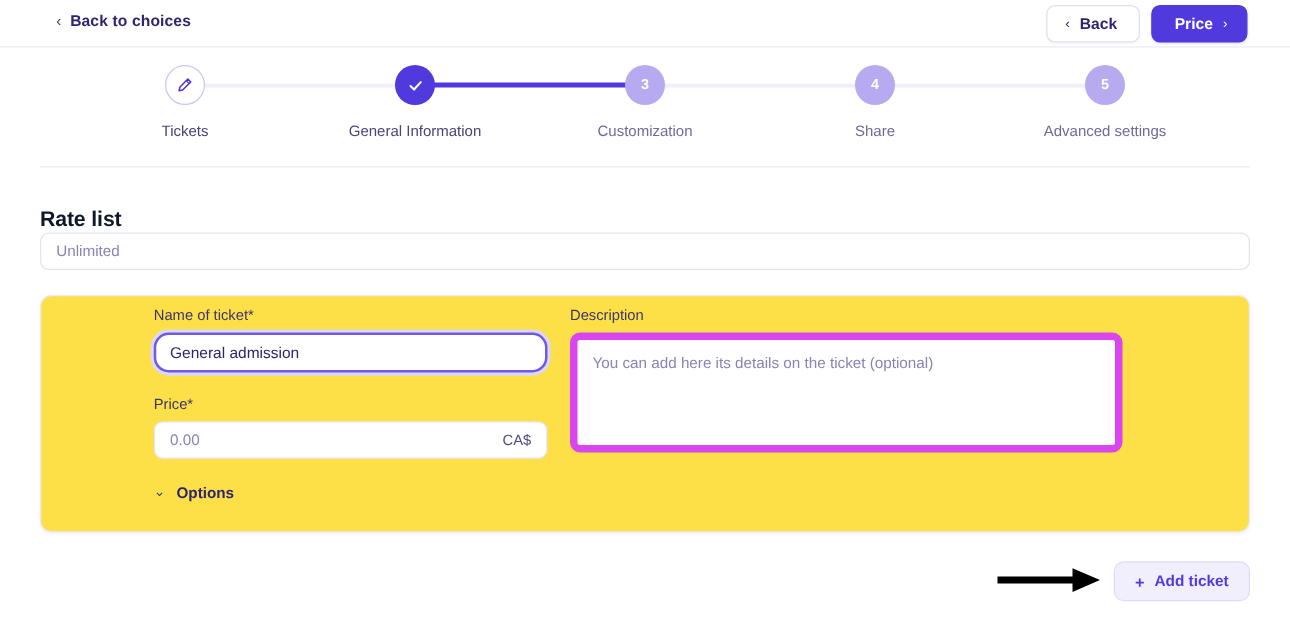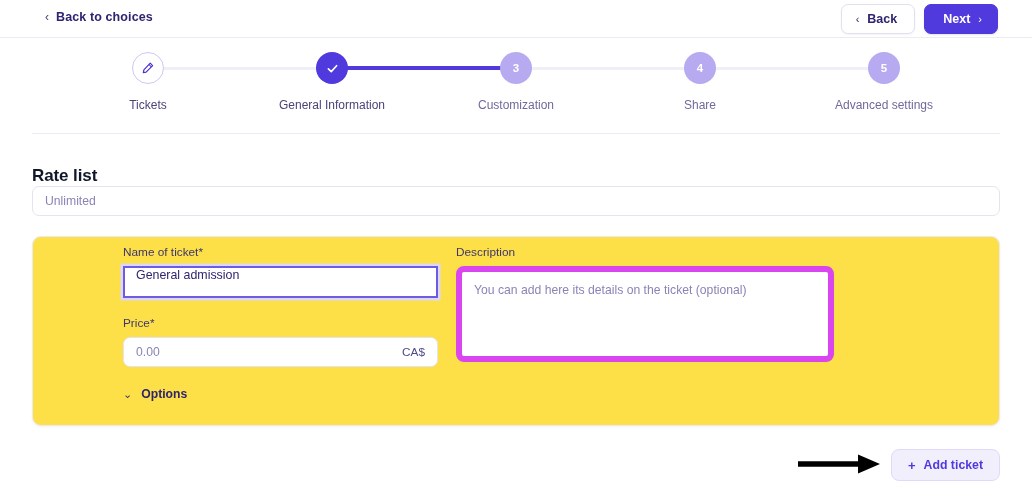--- a/index.html
+++ b/index.html
@@ -175,34 +175,34 @@
     box-shadow: 0 1px 3px rgba(45,35,95,0.055);
     padding: 8px 26px 26px 26px;
     height: 190px;
   }
   .card-cols {
     display: flex;
     gap: 18px;
     padding-left: 64px;
   }
   .col-left { width: 315px; }
-  .col-right { width: 378px; }
+  .col-right { width: 442px; }
   .sub-label {
     font-size: 11.8px;
     color: #3d3570;
     margin-bottom: 7px;
   }
   .input-focus-wrap {
     border: 2px solid #6f5ae6;
-    border-radius: 0;
+    border-radius: 12px;
     box-shadow: 0 0 0 2.5px #ddd7fa;
     background: #fff;
     height: 32px;
     display: flex;
-    align-items: flex-start;
+    align-items: center;
     padding: 0 11px;
   }
   .input-focus-wrap input {
     border: none;
     outline: none;
     width: 100%;
     font-family: "Liberation Sans", sans-serif;
     font-size: 12.4px;
     color: #2e2470;
     background: transparent;
@@ -312,21 +312,21 @@
   <div class="back-to-choices">
     <span class="chev-left-sm">‹</span>
     <span>Back to choices</span>
   </div>
   <div class="topbar-actions">
     <div class="btn btn-back">
       <span class="chev">‹</span>
       <span>Back</span>
     </div>
     <div class="btn btn-next">
-      <span>Next</span>
+      <span>Price</span>
       <span class="chev">›</span>
     </div>
   </div>
 </div>
 
 <div class="stepper">
   <div class="steps-row">
 
     <div class="step">
       <div class="connector" style="left:50%; right:-50%;"></div>

